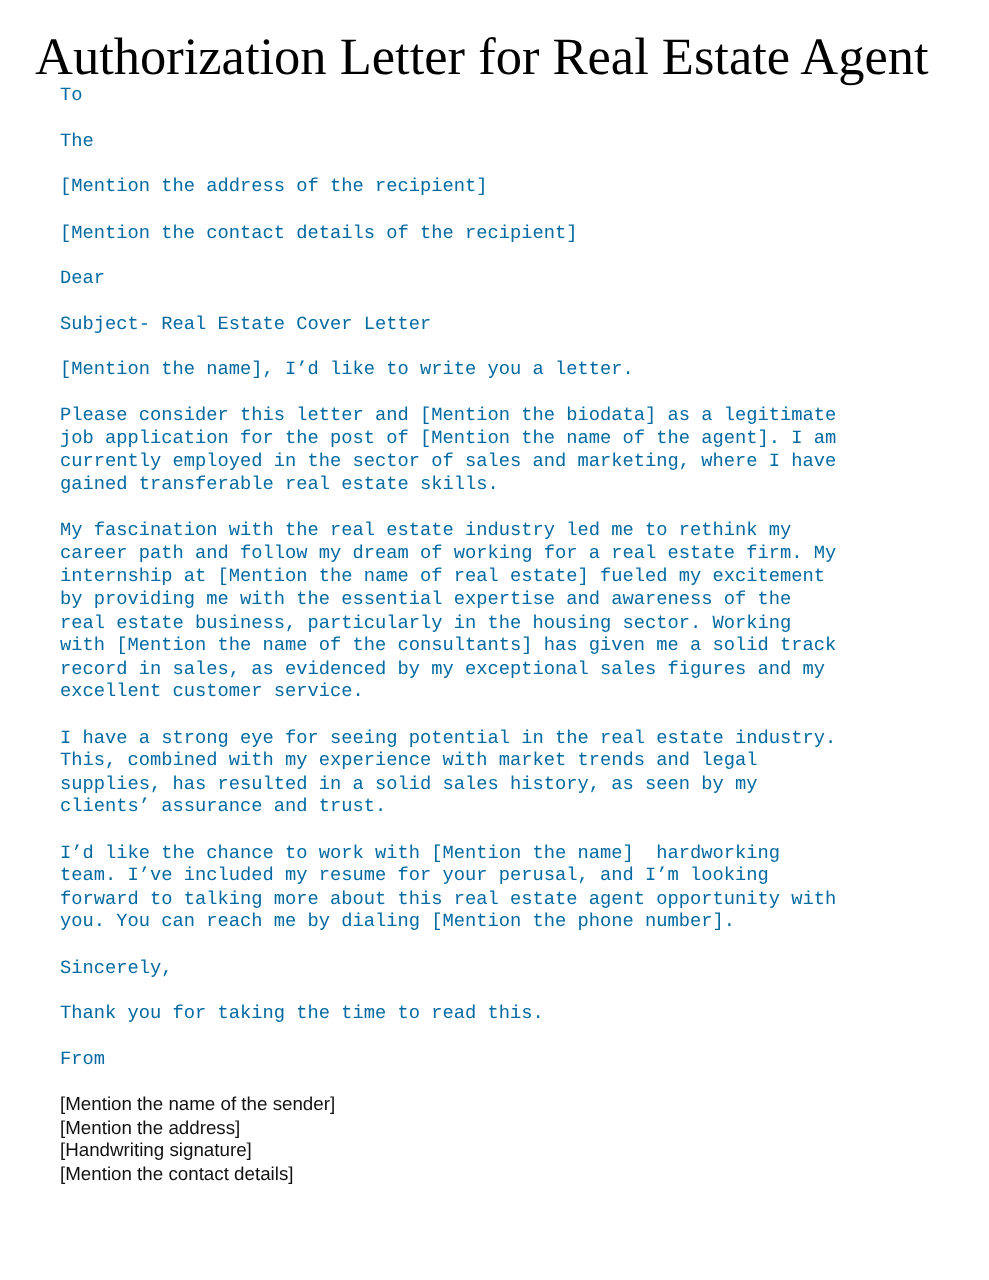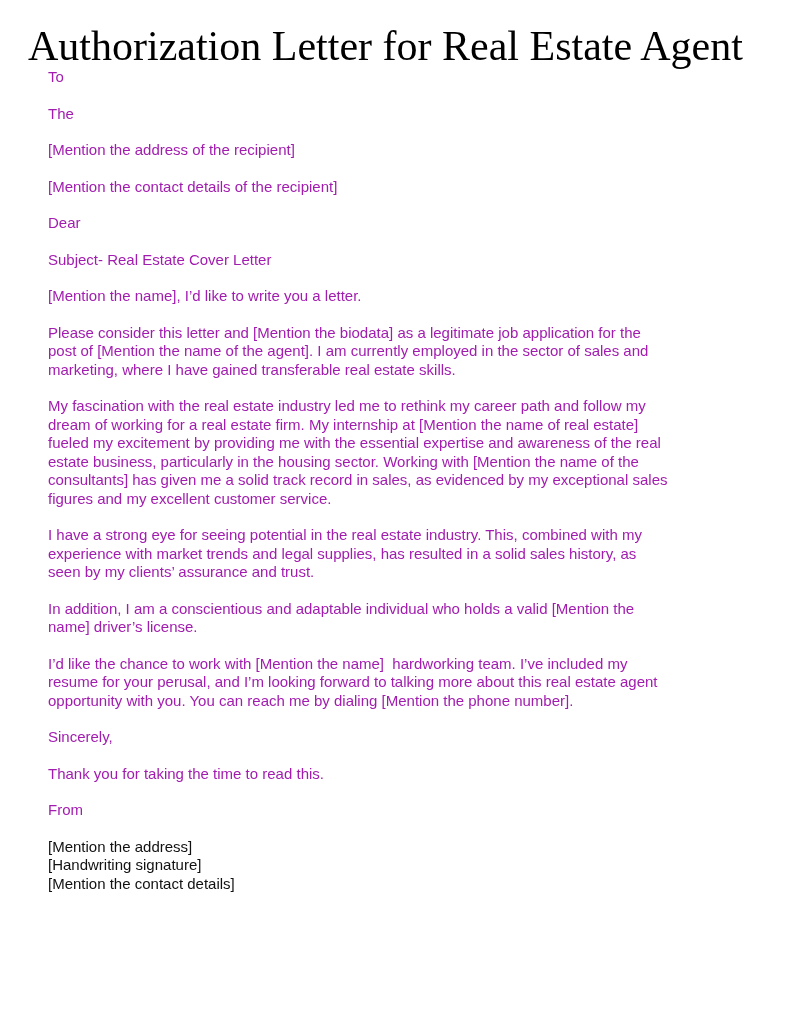--- a/index.html
+++ b/index.html
@@ -36,22 +36,23 @@
     font-family: "Liberation Sans", "DejaVu Sans", sans-serif;
     font-size: 15px;
     line-height: 18.5px;
     color: #111111;
     text-align: left;
   }
   .para {
     margin: 0 0 18px 0;
     font-size: 15px;
     line-height: 18.5px;
-    color: #a21caf;
+    color: #0369a1;
     white-space: pre-wrap;
+    font-family: Liberation Mono, monospace;
   }
   .para:last-child {
     margin-bottom: 0;
   }
   .sig-block {
     margin: 0;
   }
   .sig-line {
     margin: 0;
     font-size: 15px;
@@ -84,27 +85,27 @@
     <p class="para">The</p>
     <p class="para">[Mention the address of the recipient]</p>
     <p class="para">[Mention the contact details of the recipient]</p>
     <p class="para">Dear</p>
     <p class="para">Subject- Real Estate Cover Letter</p>
     <p class="para">[Mention the name], I’d like to write you a letter.</p>
 
     <p class="para">Please consider this letter and [Mention the biodata] as a legitimate job application for the post of [Mention the name of the agent]. I am currently employed in the sector of sales and marketing, where I have gained transferable real estate skills.</p>
     <p class="para">My fascination with the real estate industry led me to rethink my career path and follow my dream of working for a real estate firm. My internship at [Mention the name of real estate] fueled my excitement by providing me with the essential expertise and awareness of the real estate business, particularly in the housing sector. Working with [Mention the name of the consultants] has given me a solid track record in sales, as evidenced by my exceptional sales figures and my excellent customer service.</p>
     <p class="para">I have a strong eye for seeing potential in the real estate industry. This, combined with my experience with market trends and legal supplies, has resulted in a solid sales history, as seen by my clients’ assurance and trust.</p>
-    <p class="para">In addition, I am a conscientious and adaptable individual who holds a valid [Mention the name] driver’s license.</p>
     <p class="para">I’d like the chance to work with [Mention the name]  hardworking team. I’ve included my resume for your perusal, and I’m looking forward to talking more about this real estate agent opportunity with you. You can reach me by dialing [Mention the phone number].</p>
     <p class="para">Sincerely,</p>
     <p class="para">Thank you for taking the time to read this.</p>
     <p class="para">From</p>
 
     <div class="sig-block">
+      <p class="sig-line">[Mention the name of the sender]</p>
       <p class="sig-line">[Mention the address]</p>
       <p class="sig-line">[Handwriting signature]</p>
       <p class="sig-line">[Mention the contact details]</p>
     </div>
 
   </div>
 
 
 </div>
 

